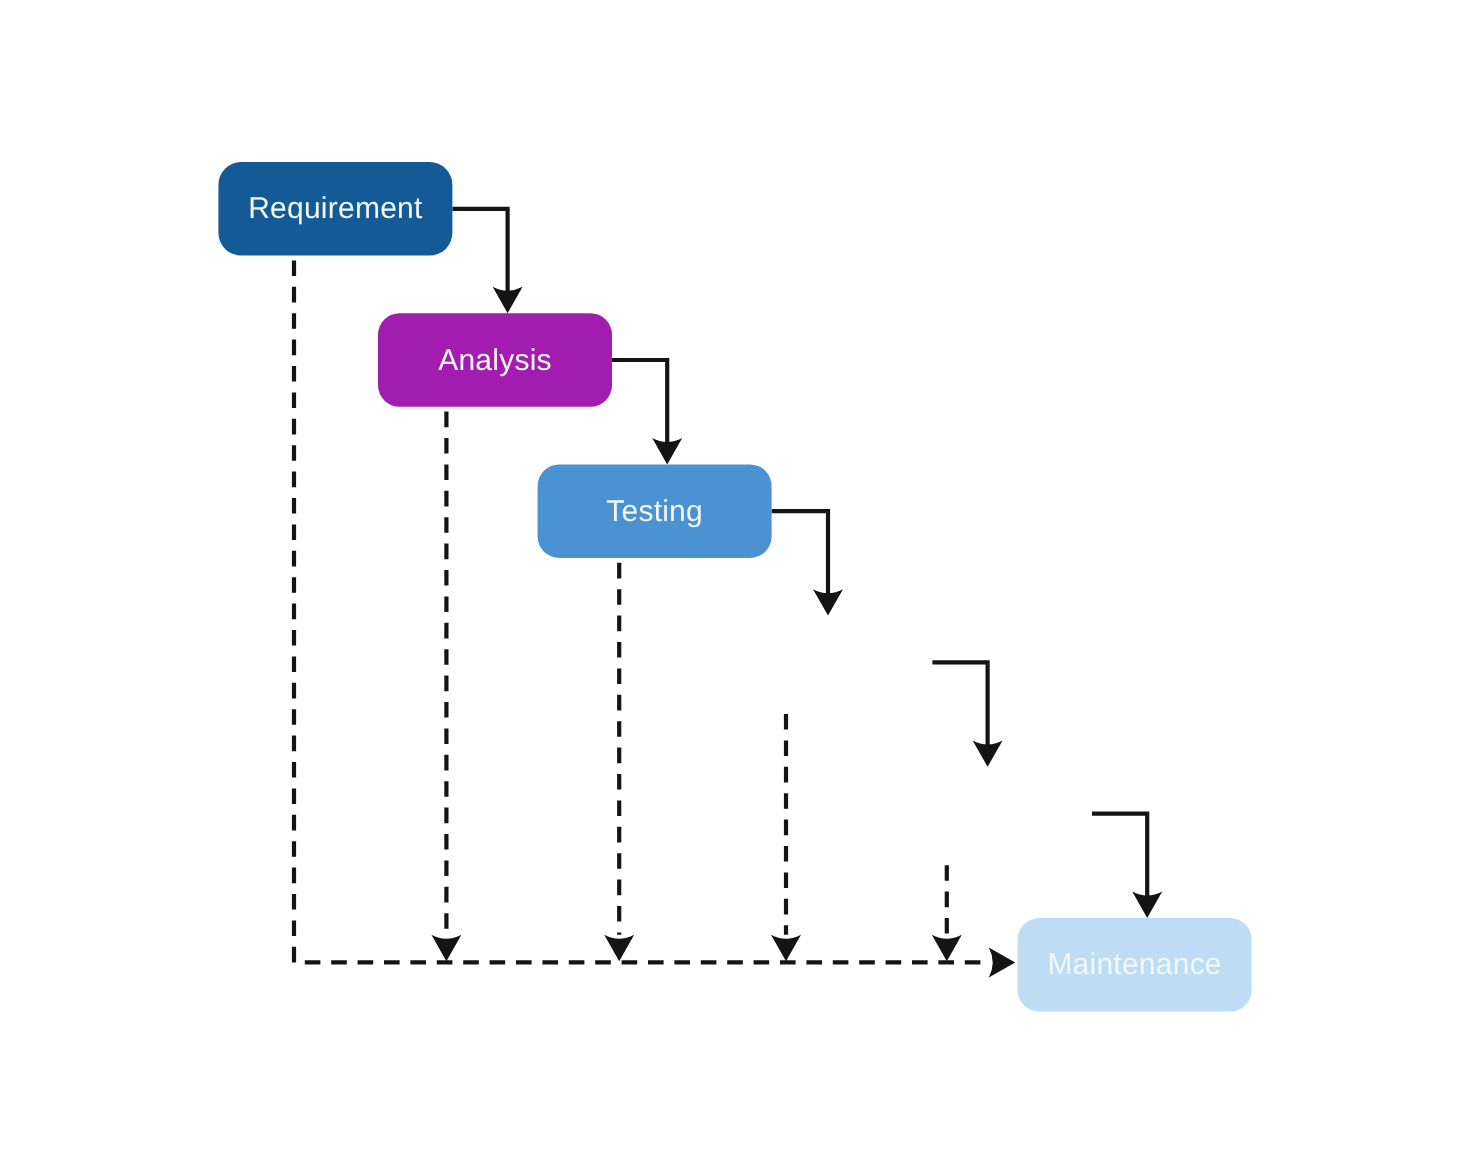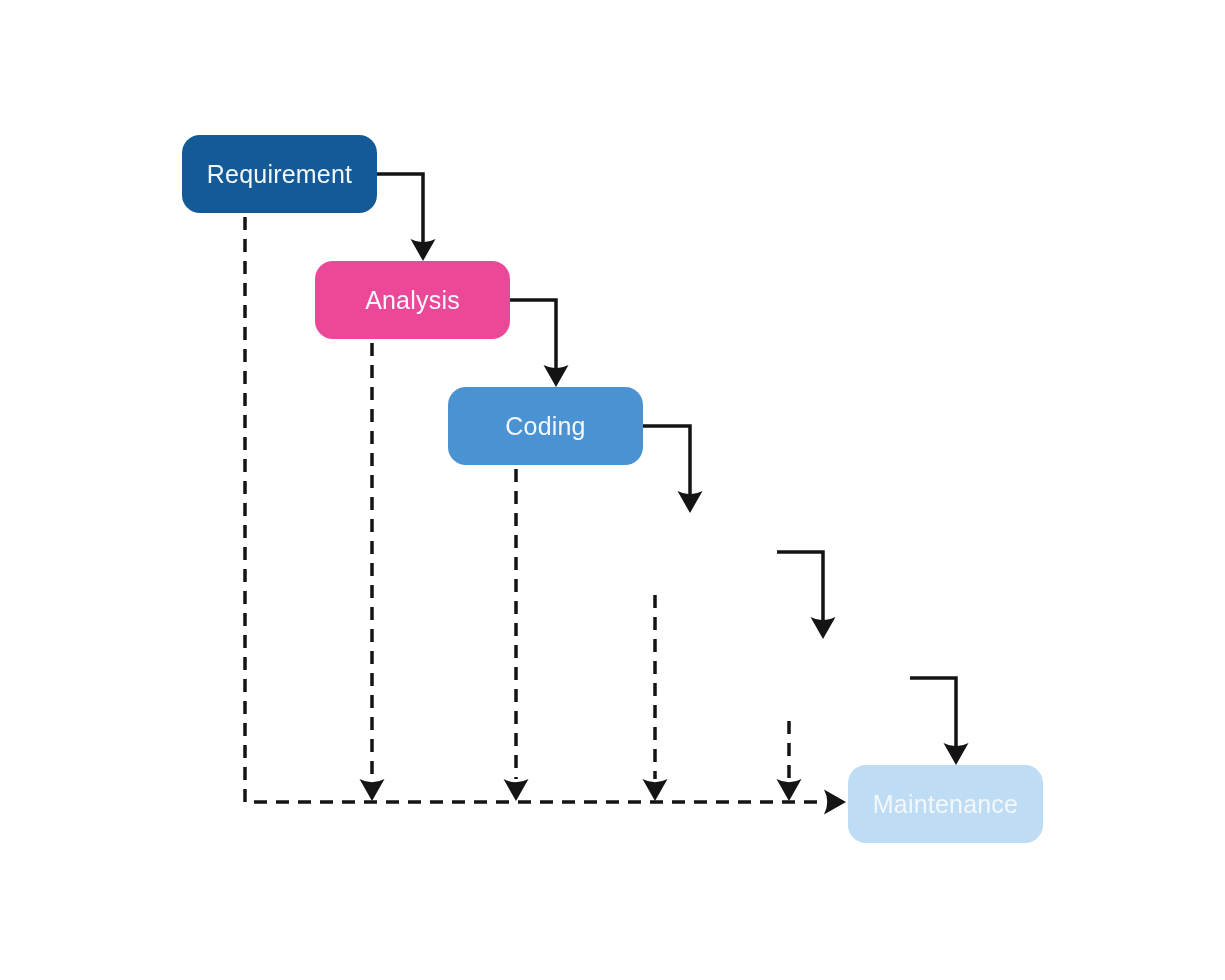--- a/index.html
+++ b/index.html
@@ -93,30 +93,30 @@
     <g>
       <path class="line dashed" d="M 655 595 V 779" stroke="#141414"></path>
       <path class="head" d="M 655 801 L 642.5 779 Q 655 785.5 667.5 779 Z" fill="#141414"></path>
     </g>
     <g>
       <path class="line dashed" d="M 789 721 V 779" stroke="#141414"></path>
       <path class="head" d="M 789 801 L 776.5 779 Q 789 785.5 801.5 779 Z" fill="#141414"></path>
     </g>
   </svg>
 
-  <div class="stage" style="left: 182px; top: 135px; background: rgb(19, 90, 150);">
+  <div class="stage" style="left: 182px; top: 135px; background: rgb(19, 90, 150); border-radius: 19px;">
     <span class="stage-label" style="color: rgb(242, 247, 251);">Requirement</span>
   </div>
 
-  <div class="stage" style="left: 315px; top: 261px; background: #ec4899;">
+  <div class="stage" style="left: 315px; top: 261px; background: #a21caf;">
     <span class="stage-label" style="color: rgb(242, 247, 251);">Analysis</span>
   </div>
 
   <div class="stage" style="left: 448px; top: 387px; background: rgb(74, 146, 210);">
-    <span class="stage-label" style="color: rgb(242, 247, 251);">Coding</span>
+    <span class="stage-label" style="color: rgb(242, 247, 251);">Testing</span>
   </div>
 
 
 
   <div class="stage" style="left: 848px; top: 765px; background: rgb(190, 220, 244);">
     <span class="stage-label" style="color: rgb(242, 247, 251);">Maintenance</span>
   </div>
 
 </div>
 

